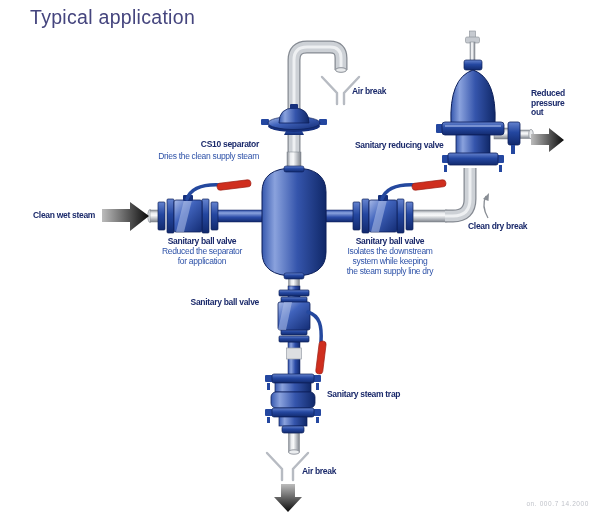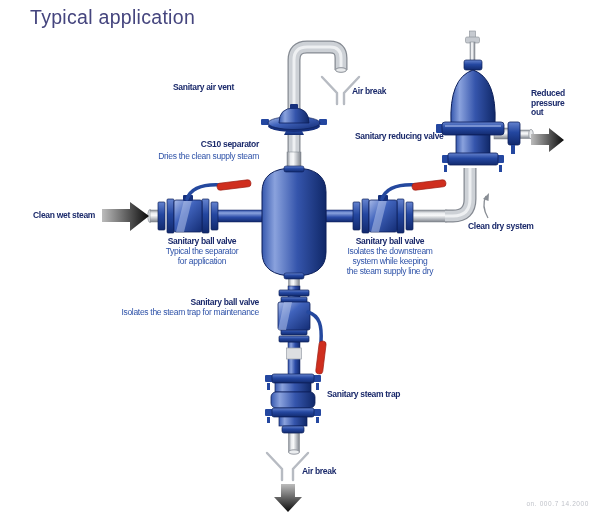--- a/index.html
+++ b/index.html
@@ -210,58 +210,56 @@
     <polygon points="102,209 130,209 130,202 149,216 130,231 130,222 102,222" fill="url(#agH)"></polygon>
     <polygon points="531,134 549,134 549,128 564,140 549,152 549,145 531,145" fill="url(#agH)"></polygon>
     <polygon points="281,484 295,484 295,497 302,497 288,512 274,497 281,497" fill="url(#agV)"></polygon>
     <g>
       <path d="M488,218 Q481,206 486,196" stroke="#888d94" stroke-width="1.3" fill="none"></path>
       <polygon points="483,199 489,193 488.5,201" fill="#888d94"></polygon>
     </g>
   </svg>
 
   <div class="lbl ra nowrap" style="right:357px;top:82px;">
-    <div class="name">Sanitary air vent</div>
   </div>
 
   <div class="lbl name nowrap" style="left:352px;top:86px;">Air break</div>
 
   <div class="lbl ra nowrap" style="right:332px;top:139px;">
     <div class="name">CS10 separator</div>
     <div class="desc" style="margin-top:2px;margin-left:8px;">Dries the clean supply steam</div>
   </div>
 
-  <div class="lbl name nowrap" style="left:355px;top:131px;">Sanitary reducing valve</div>
+  <div class="lbl name nowrap" style="left:355px;top:140px;">Sanitary reducing valve</div>
 
   <div class="lbl name" style="left:531px;top:89px;width:56px;line-height:9.5px;">
     <div>Reduced</div>
     <div>pressure</div>
     <div>out</div>
   </div>
 
   <div class="lbl name nowrap" style="left:33px;top:210px;">Clean wet steam</div>
 
   <div class="lbl ctr" style="left:150px;top:236px;width:104px;">
     <div class="name">Sanitary ball valve</div>
-    <div class="desc">Typical the separator</div>
+    <div class="desc">Reduced the separator</div>
     <div class="desc">for application</div>
   </div>
 
   <div class="lbl ctr" style="left:331px;top:236px;width:118px;">
     <div class="name">Sanitary ball valve</div>
     <div class="desc">Isolates the downstream</div>
     <div class="desc">system while keeping</div>
     <div class="desc">the steam supply line dry</div>
   </div>
 
-  <div class="lbl name nowrap" style="left:468px;top:221px;">Clean dry system</div>
+  <div class="lbl name nowrap" style="left:468px;top:221px;">Clean dry break</div>
 
   <div class="lbl ra nowrap" style="right:332px;top:297px;">
     <div class="name">Sanitary ball valve</div>
-    <div class="desc">Isolates the steam trap for maintenance</div>
   </div>
 
   <div class="lbl name nowrap" style="left:327px;top:389px;">Sanitary steam trap</div>
 
   <div class="lbl name nowrap" style="left:302px;top:466px;">Air break</div>
 
   <div class="docref">on. 000.7 14.2000</div>
 
 </div>
 

